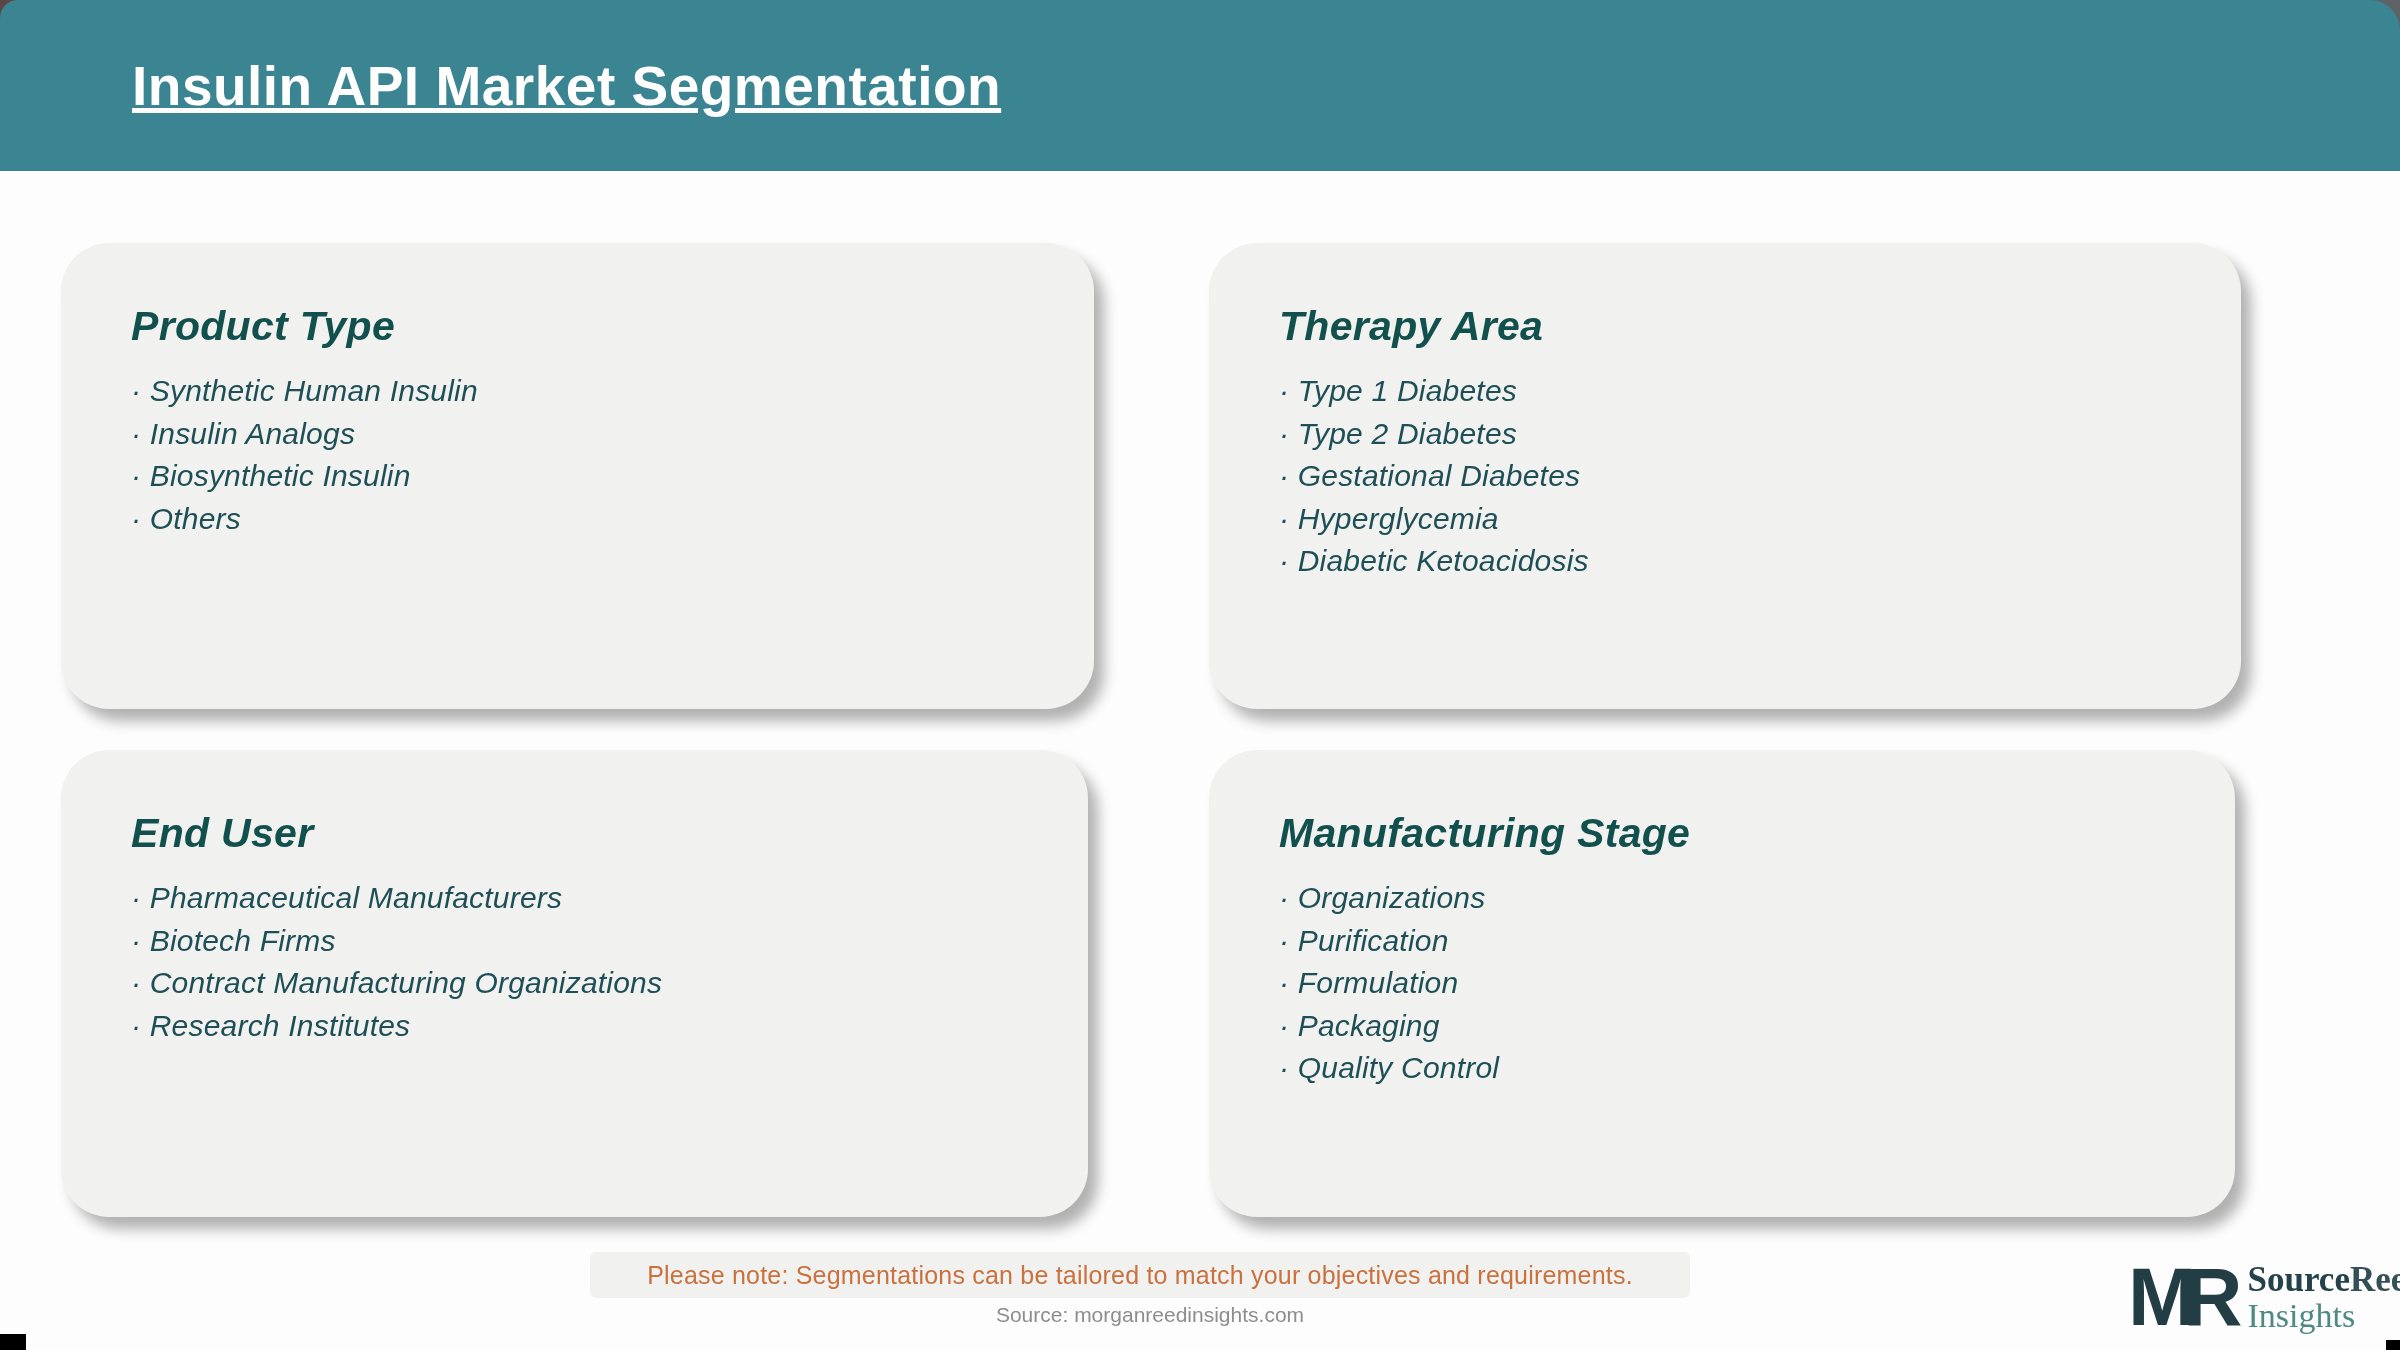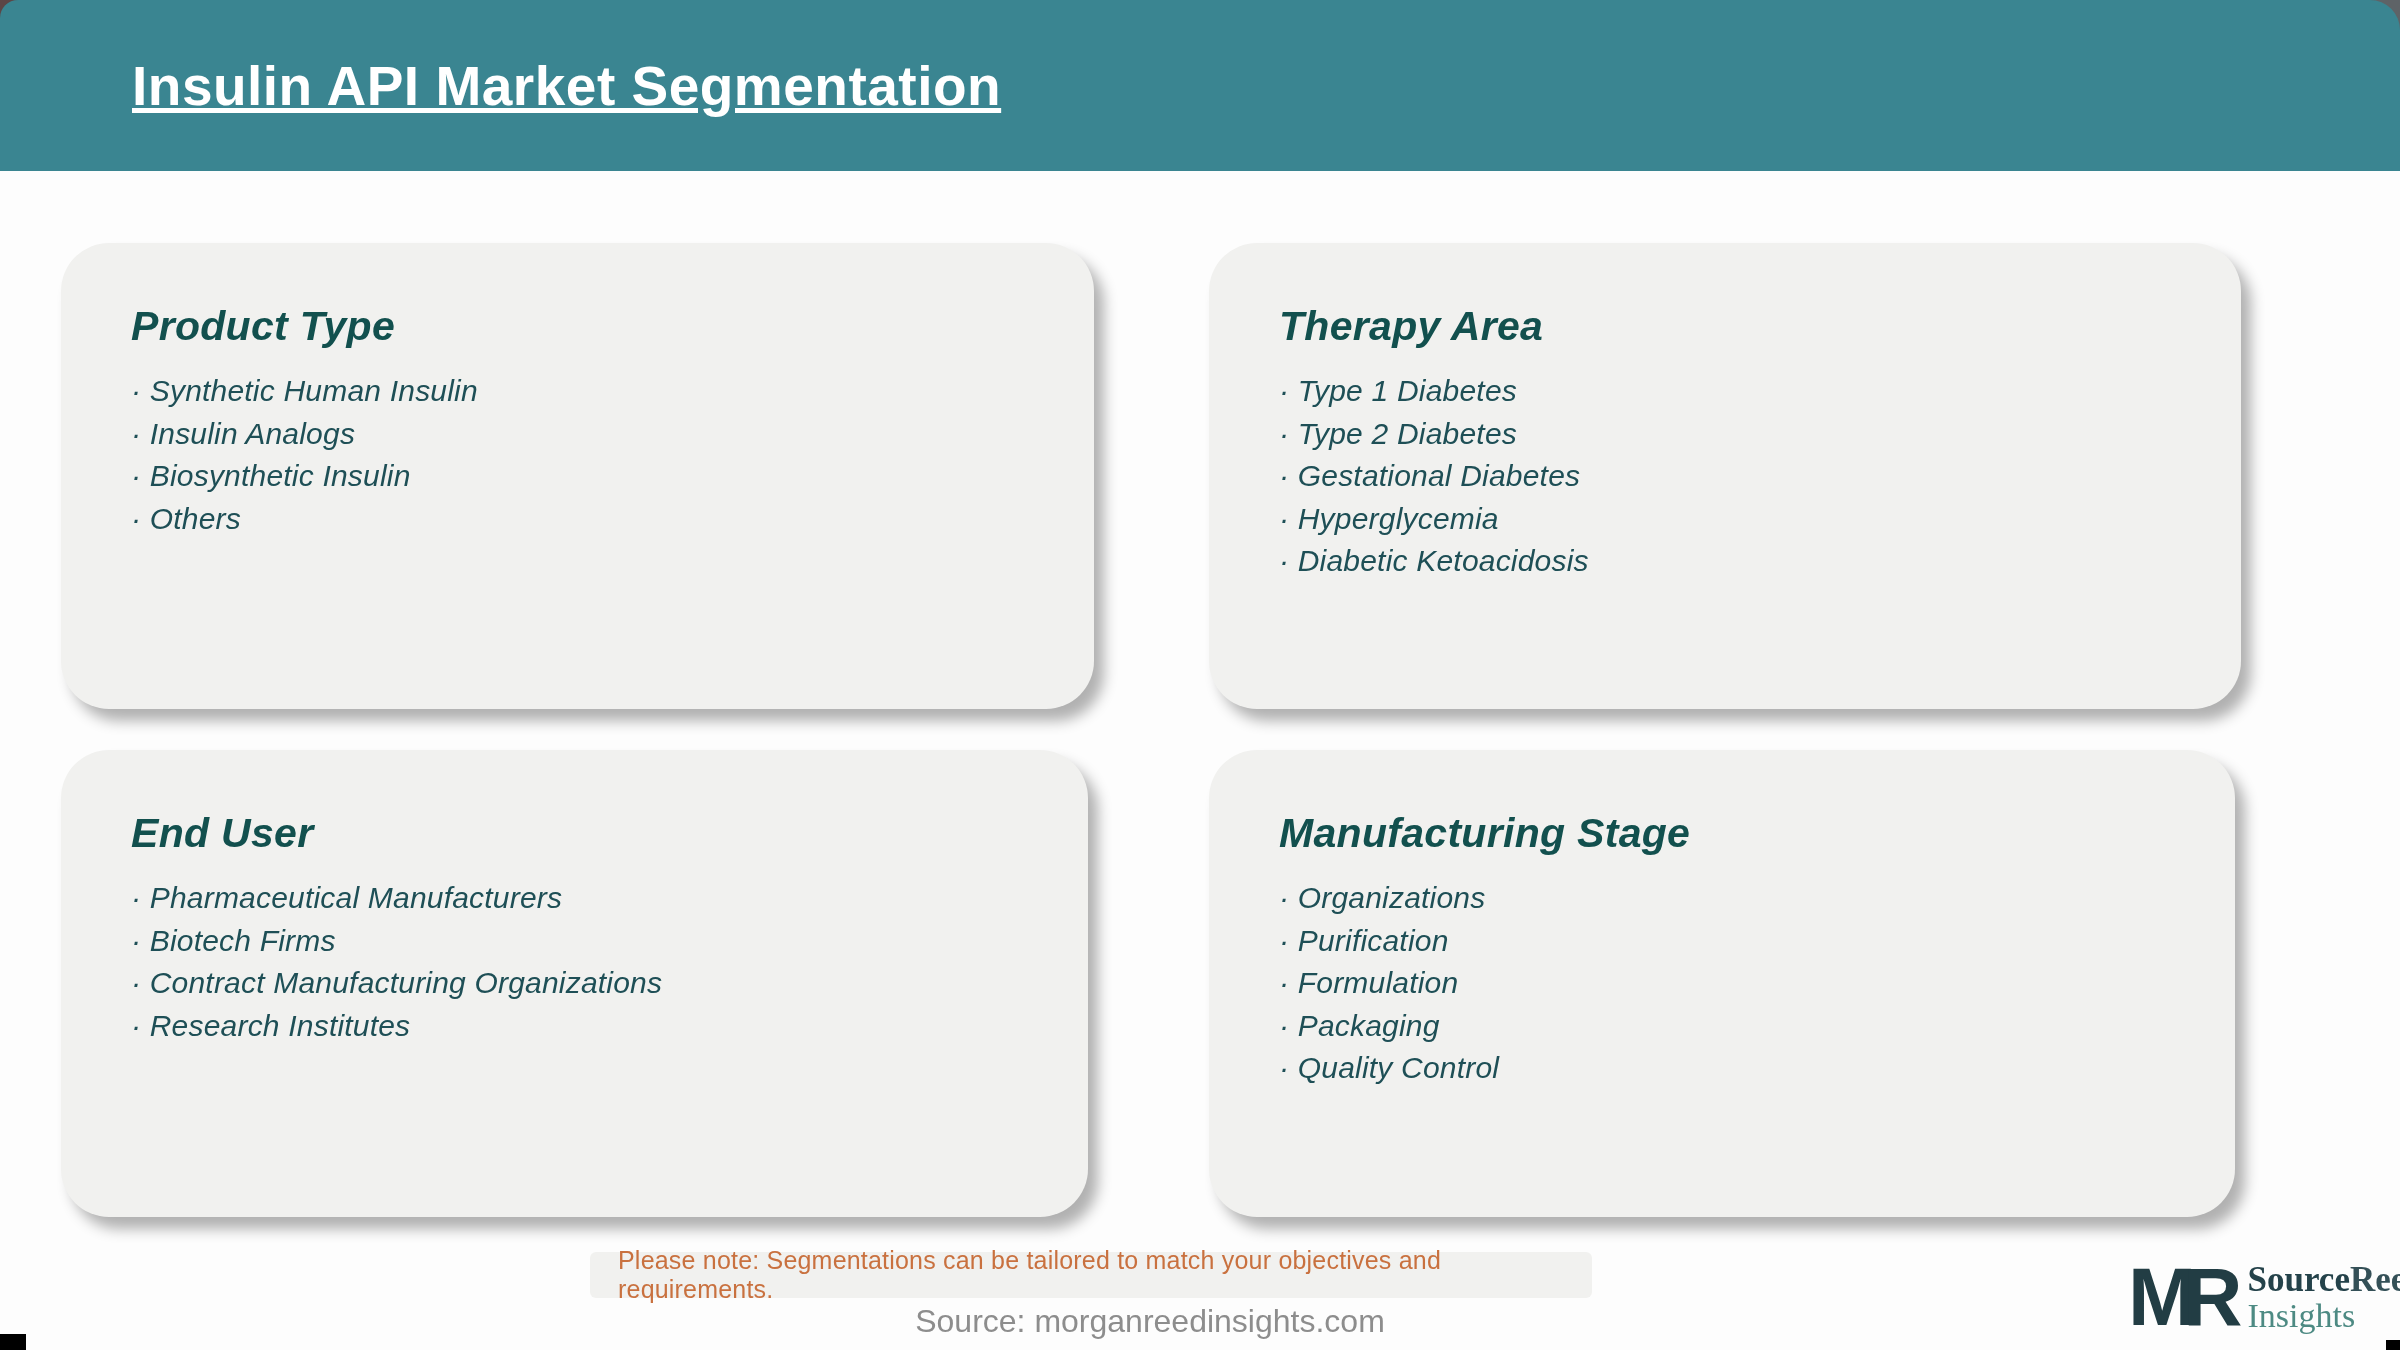--- a/index.html
+++ b/index.html
@@ -69,41 +69,40 @@
     font-size: 30px;
     line-height: 42.5px;
     color: #1e4f56;
     letter-spacing: 0.2px;
   }
   .card li::before { content: "\00B7\00A0"; }
 
   .note-bar {
     position: absolute;
     left: 590px; top: 1252px;
-    width: 974px; height: 46px;
+    width: 1100px; height: 46px;
     background: #f1f1ef;
     border-radius: 6px;
     display: flex;
     align-items: center;
     justify-content: center;
     z-index: 1;
-    padding-left: 28px;
   }
   .note-bar span {
     color: #c9713f;
     font-size: 25px;
     letter-spacing: 0.2px;
   }
   .source {
     position: absolute;
     left: 0; top: 1303px;
     width: 2300px;
     text-align: center;
     color: #8d8d8d;
-    font-size: 32px;
+    font-size: 21px;
     z-index: 1;
   }
 
   .logo {
     position: absolute;
     left: 2128px; top: 1258px;
     display: flex;
     align-items: center;
     z-index: 2;
   }

